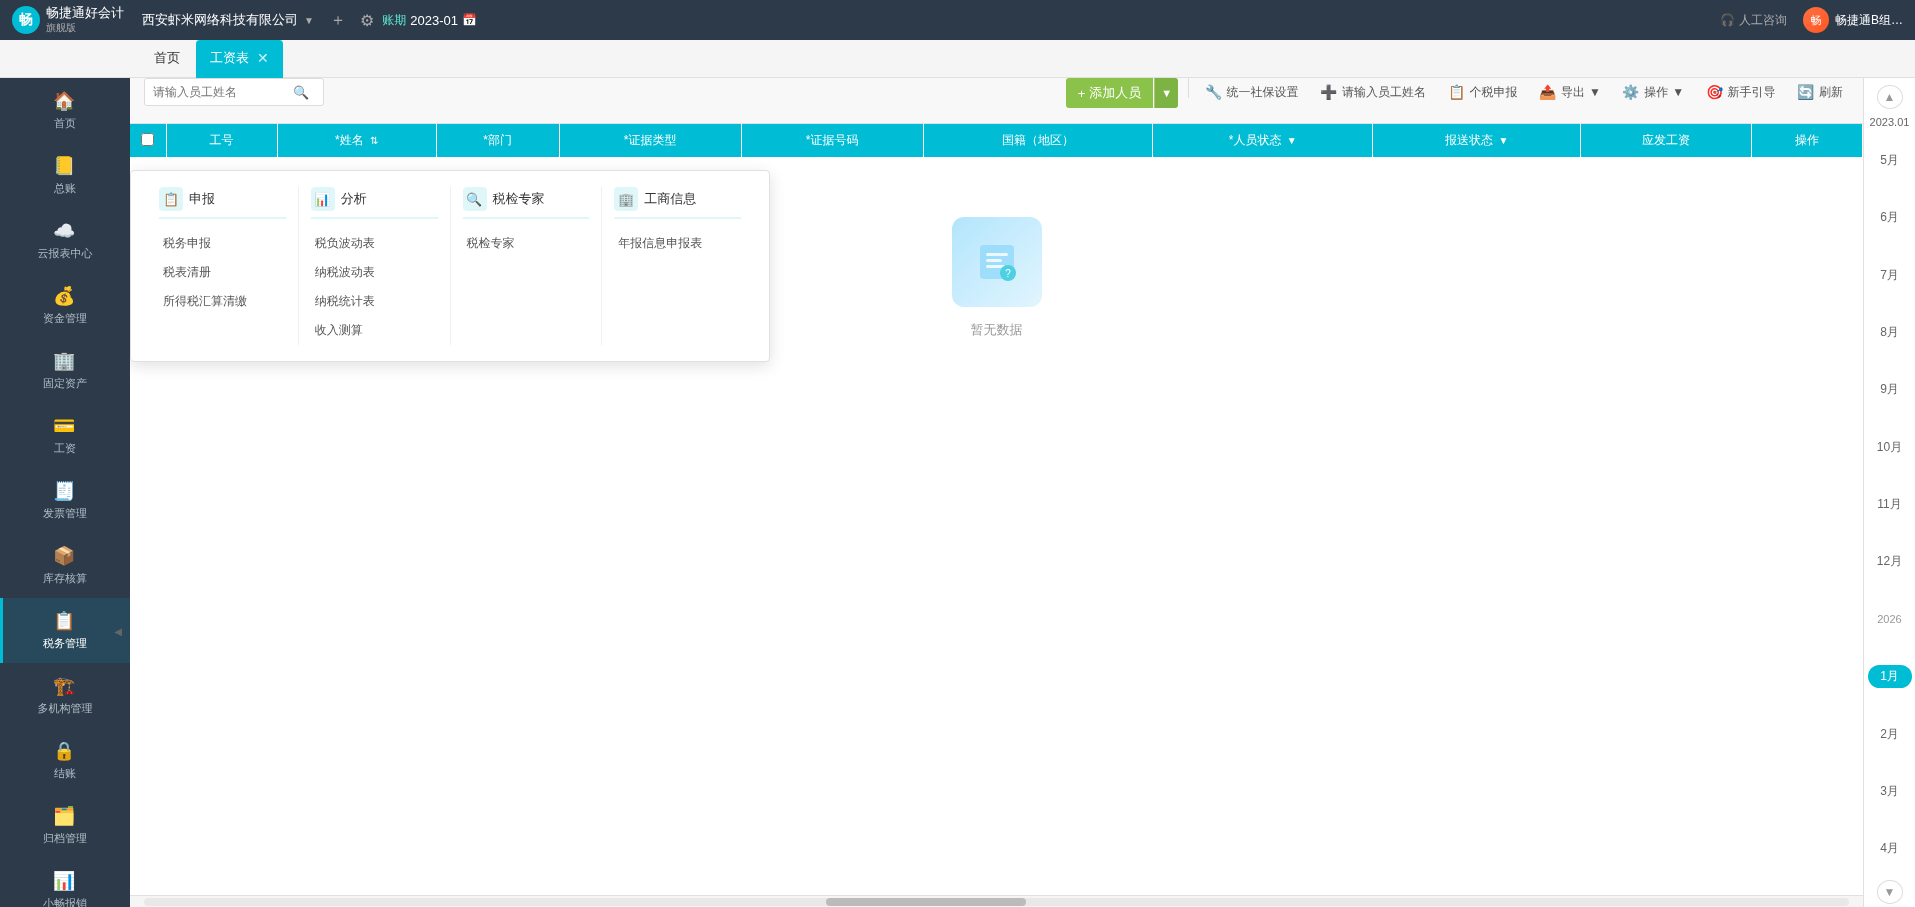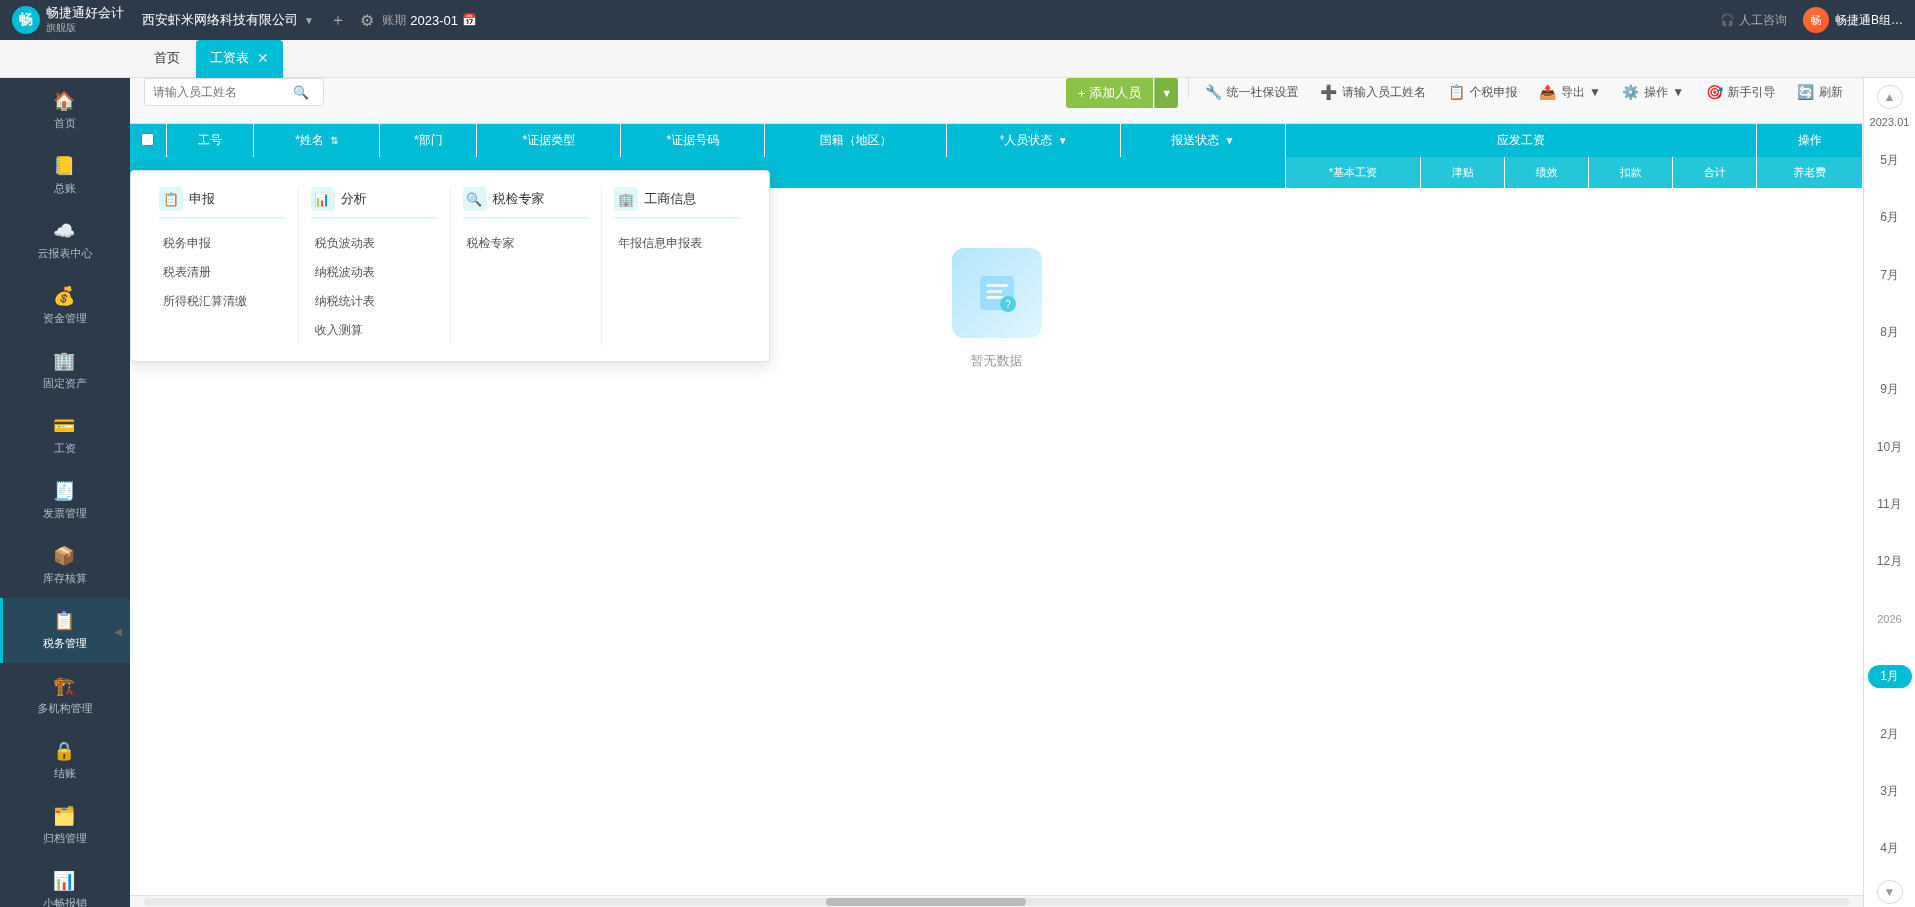--- a/index.html
+++ b/index.html
@@ -31,21 +31,21 @@
     .logo-text { color: white; font-size: 13px; line-height: 1.2; }
     .logo-sub { color: #aaa; font-size: 10px; }
     .company-selector {
       display: flex; align-items: center; gap: 6px;
       color: white; font-size: 13px; 
       cursor: pointer;
     }
     .chevron-down { color: #aaa; font-size: 10px; }
     .top-icons { display: flex; align-items: center; gap: 14px; margin-left: 16px; }
     .top-icon { color: #aaa; cursor: pointer; font-size: 16px; }
-    .period-label { color: #a3a3a3; font-size: 12px; margin-left: 8px; }
+    .period-label { color: #5eead4; font-size: 12px; margin-left: 8px; }
     .period-value { color: white; font-size: 13px; margin-left: 4px; }
     .calendar-icon { color: #00bcd4; margin-left: 4px; cursor: pointer; }
     .top-right {
       margin-left: auto;
       display: flex; align-items: center; gap: 16px;
     }
     .support-btn {
       display: flex; align-items: center; gap: 4px;
       color: #aaa; cursor: pointer; font-size: 12px;
     }
@@ -521,29 +521,20 @@
                 <span>报送状态</span>
                 <span class="th-filter">▼</span>
               </th>
               <th colspan="5">
                 <span>应发工资</span>
               </th>
               <th>
                 <span>操作</span>
               </th>
             </tr>
-            <tr class="header-row-2">
-              <th colspan="9" style="background:#00bcd4;"></th>
-              <th>*基本工资</th>
-              <th>津贴</th>
-              <th>绩效</th>
-              <th>扣款</th>
-              <th>合计</th>
-              <th>养老费</th>
-            </tr>
           </thead>
           <tbody>
           </tbody>
         </table>
 
         <div class="empty-state">
           <div style="width:90px;height:90px;background:linear-gradient(135deg,#b3e5fc,#e1f5fe);border-radius:12px;display:flex;align-items:center;justify-content:center;margin-bottom:14px;">
             <svg width="50" height="50" viewBox="0 0 50 50">
               <rect x="8" y="8" width="34" height="34" rx="4" fill="#81d4fa" opacity="0.6"></rect>
               <rect x="14" y="16" width="22" height="3" rx="1.5" fill="white" opacity="0.8"></rect>

